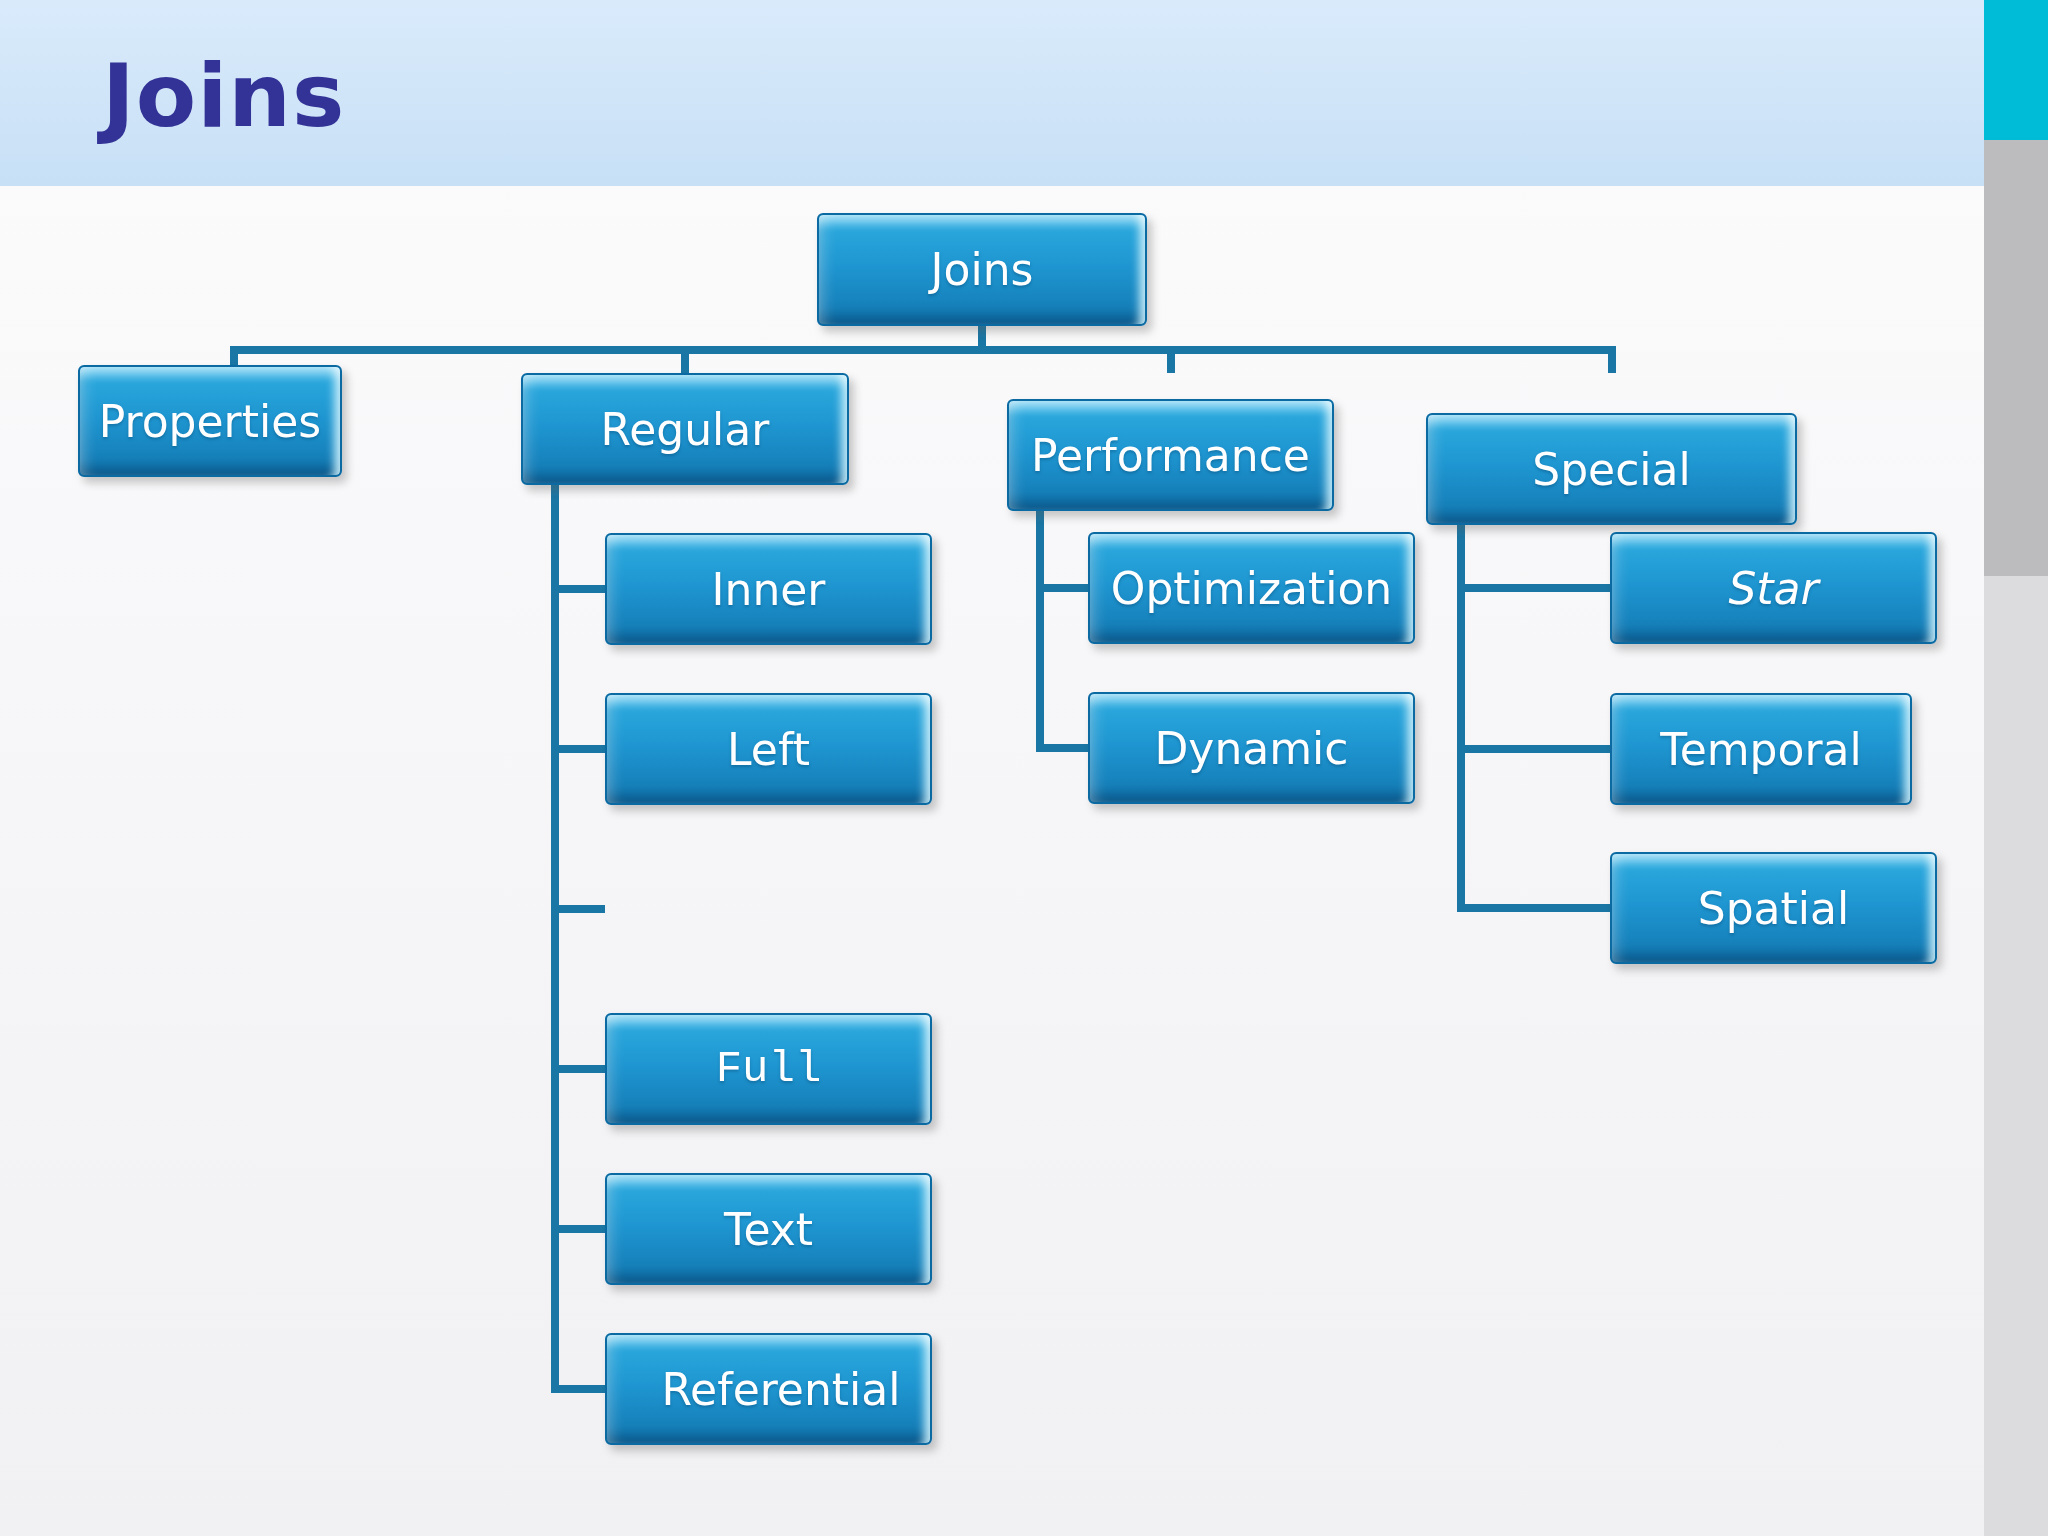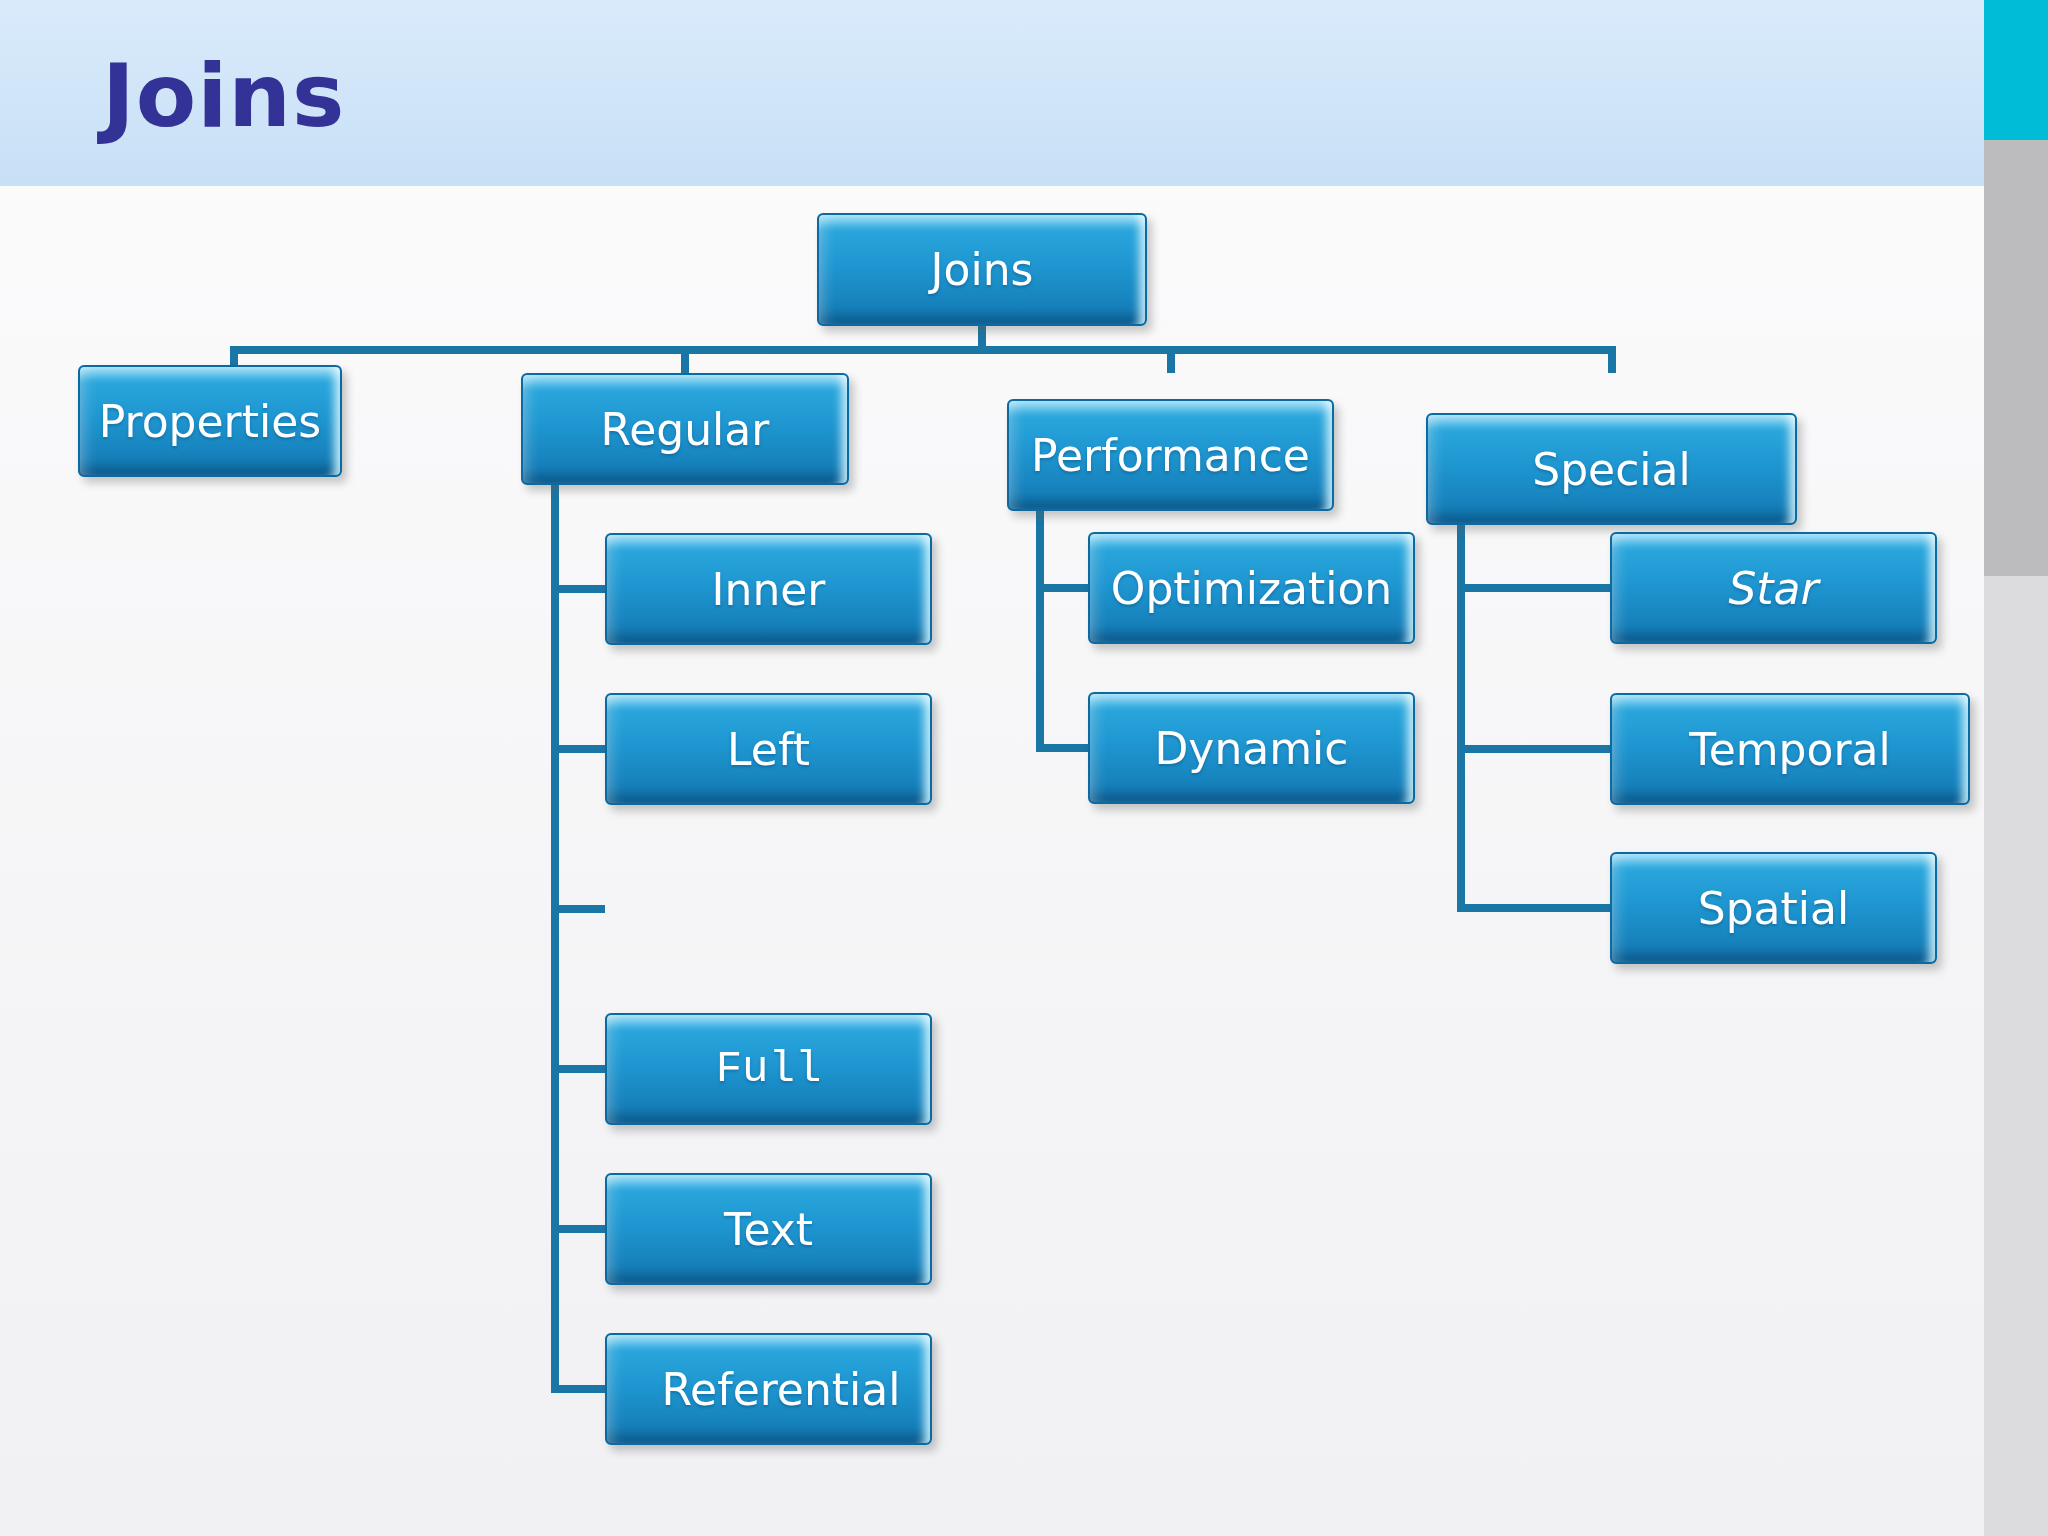--- a/index.html
+++ b/index.html
@@ -128,20 +128,20 @@
       </div>
       <div class="node" style="left: 1088px; top: 692px; width: 327px; height: 112px;">
         <span class="lbl">Dynamic</span>
       </div>
       <div class="node" style="left: 1426px; top: 373px; width: 371px; height: 112px; margin-top: 40px;">
         <span class="lbl">Special</span>
       </div>
       <div class="node" style="left: 1610px; top: 532px; width: 327px; height: 112px; font-style: italic;">
         <span class="lbl">Star</span>
       </div>
-      <div class="node" style="left: 1610px; top: 693px; width: 360px; height: 112px;">
+      <div class="node" style="left: 1610px; top: 693px; width: 302px; height: 112px;">
         <span class="lbl">Temporal</span>
       </div>
       <div class="node" style="left: 1610px; top: 852px; width: 327px; height: 112px;">
         <span class="lbl">Spatial</span>
       </div>
     </div>
 </div>
 
 </body></html>

